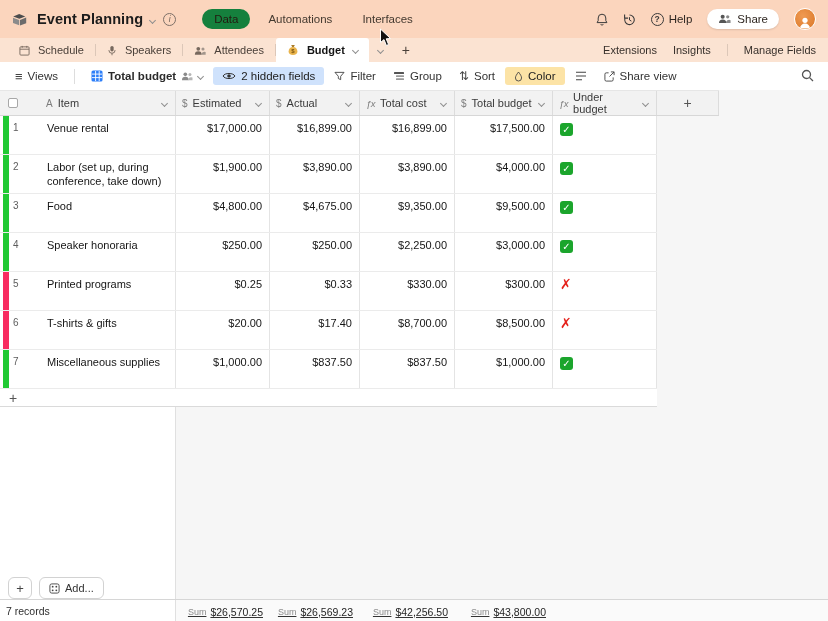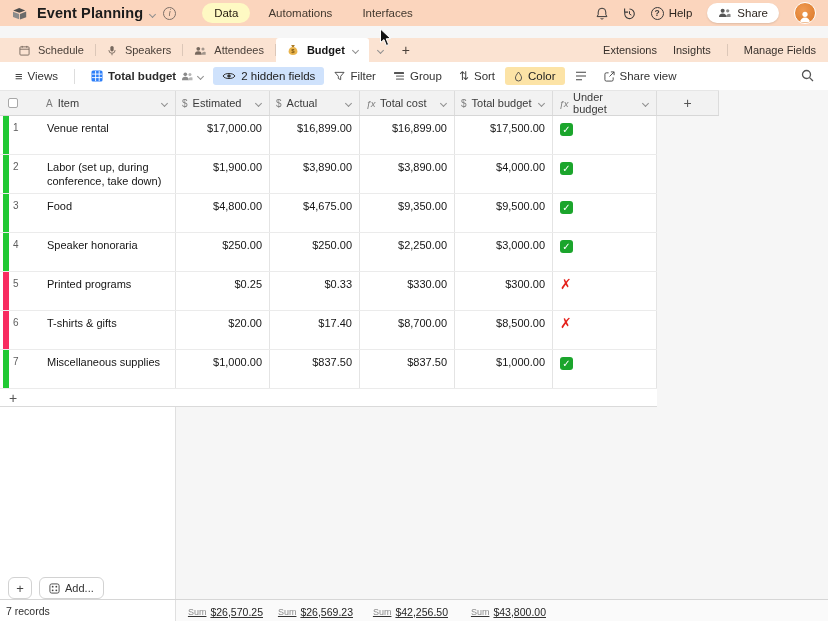--- a/index.html
+++ b/index.html
@@ -1,21 +1,21 @@
 <!DOCTYPE html>
 <html><head>
 <meta charset="utf-8">
 <style>
   * { margin:0; padding:0; box-sizing:border-box; }
   html,body { width:828px; height:621px; }
   body { font-family:"Liberation Sans","DejaVu Sans",sans-serif; font-size:11px; color:#333; }
   .app { position:relative; width:828px; height:621px; background:#f6f6f6; overflow:hidden; }
 
   
-  .topbar { position:absolute; top:0; left:0; width:100%; height:26px; background:#fbd5bd;
+  .topbar { position:absolute; top:0; left:0; width:100%; height:38px; background:#fbd5bd;
             display:flex; align-items:center; padding:0 12px; }
   .logo { display:flex; margin-right:9px; }
   .title { font-size:14.5px; font-weight:bold; color:#1c1c1c; letter-spacing:.1px; }
   .title-chev { margin:2px 0 0 7px; }
   .info-circle { width:13px; height:13px; border:1px solid #7d7068; border-radius:50%; font-size:8.5px;
                  display:inline-flex; align-items:center; justify-content:center; color:#6e6258; margin-left:8px; font-style:italic; }
   .nav-tabs { display:flex; gap:6px; margin-left:26px; }
   .nav-tab { padding:4px 12px; border-radius:12px; font-size:11.5px; color:#43392f; cursor:default; }
   .nav-tab.active { color:#241a10; }
   .topbar-right { margin-left:auto; display:flex; align-items:center; gap:15px; }
@@ -113,21 +113,21 @@
           <path d="M7.2.9L1.2 3.4l6.1 2.4 6-2.4z" fill="#4d4d4d"></path>
           <path d="M8 7l6.2-2.4v5.6L8 12.4z" fill="#6b6b6b"></path>
           <path d="M1 4.7l6.2 2.4v5.2L1 9.9z" fill="#8b8b8b"></path>
         </svg>
     </span>
     <span class="title">Event Planning</span>
     <span class="chev title-chev"></span>
     <span class="info-circle">i</span>
 
     <nav class="nav-tabs">
-      <span class="nav-tab active" style="background: #fef9c3;">Data</span>
+      <span class="nav-tab active" style="background: #15803d;">Data</span>
       <span class="nav-tab">Automations</span>
       <span class="nav-tab">Interfaces</span>
     </nav>
 
     <div class="topbar-right">
       <span class="icon-btn">
         <svg width="12" height="13" viewBox="0 0 12 13">
             <path d="M6 1.2a3.8 3.8 0 0 1 3.8 3.8v2.6l1.1 2H1.1l1.1-2V5A3.8 3.8 0 0 1 6 1.2z" fill="none" stroke="#3a3a3a"></path>
             <path d="M4.7 11.2a1.4 1.4 0 0 0 2.6 0" fill="none" stroke="#3a3a3a"></path>
           </svg>

